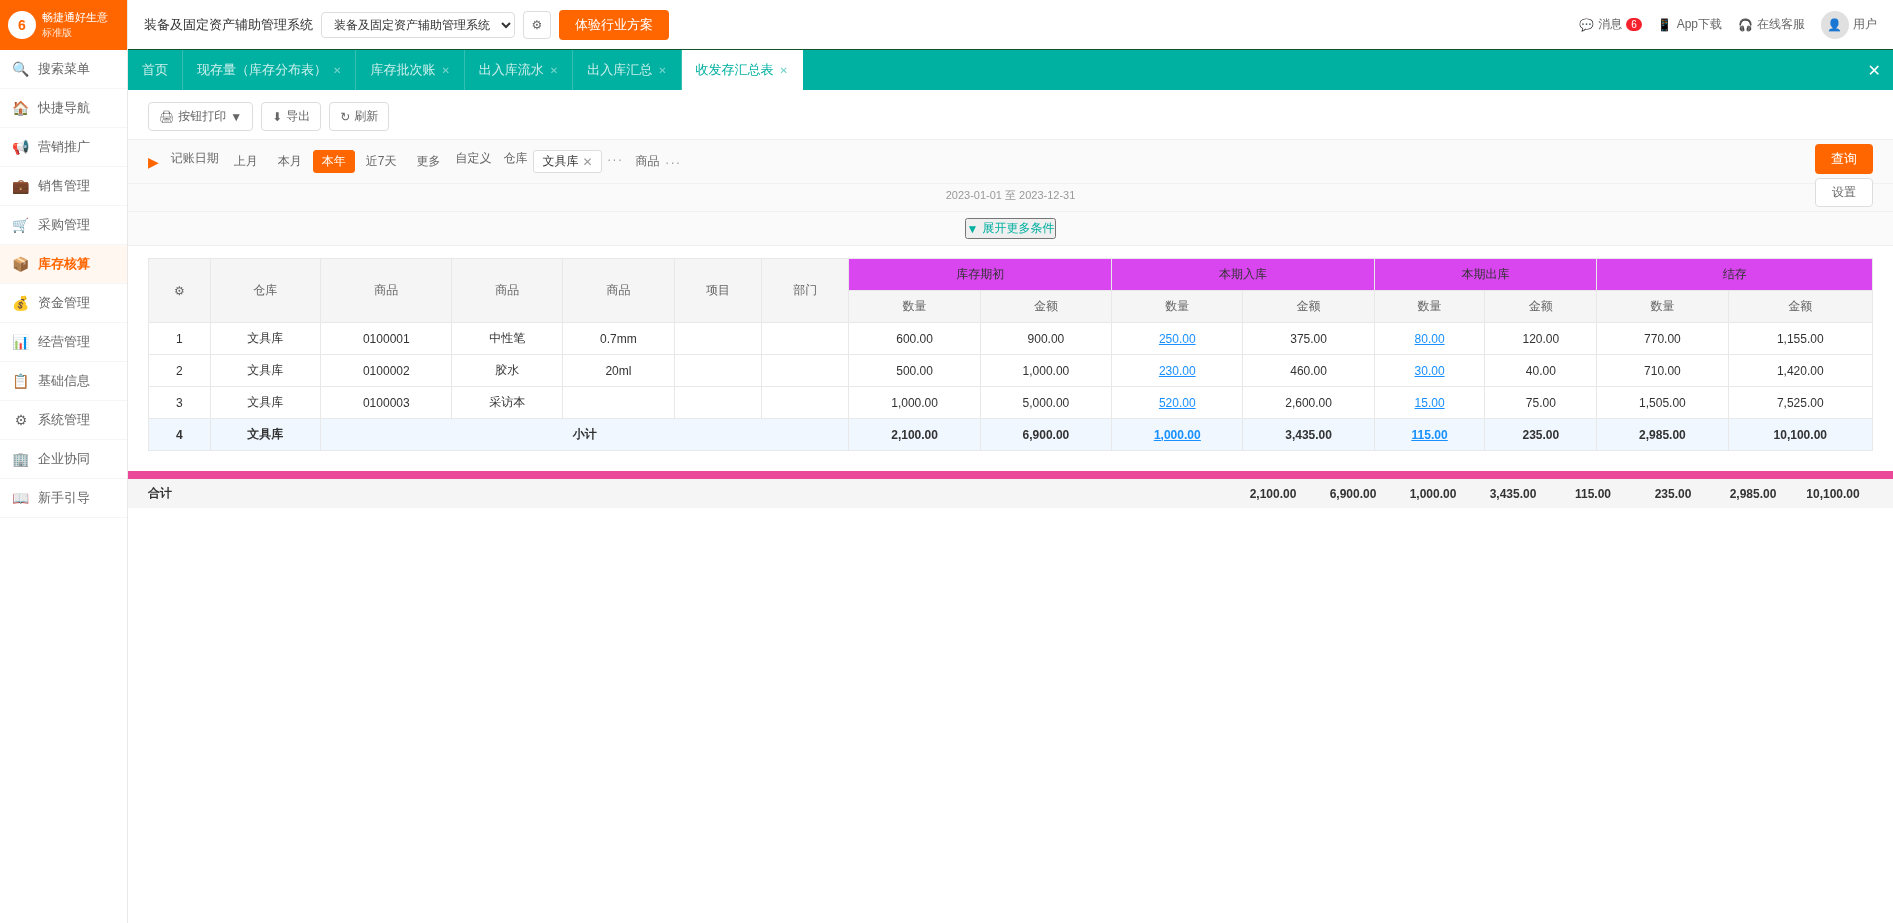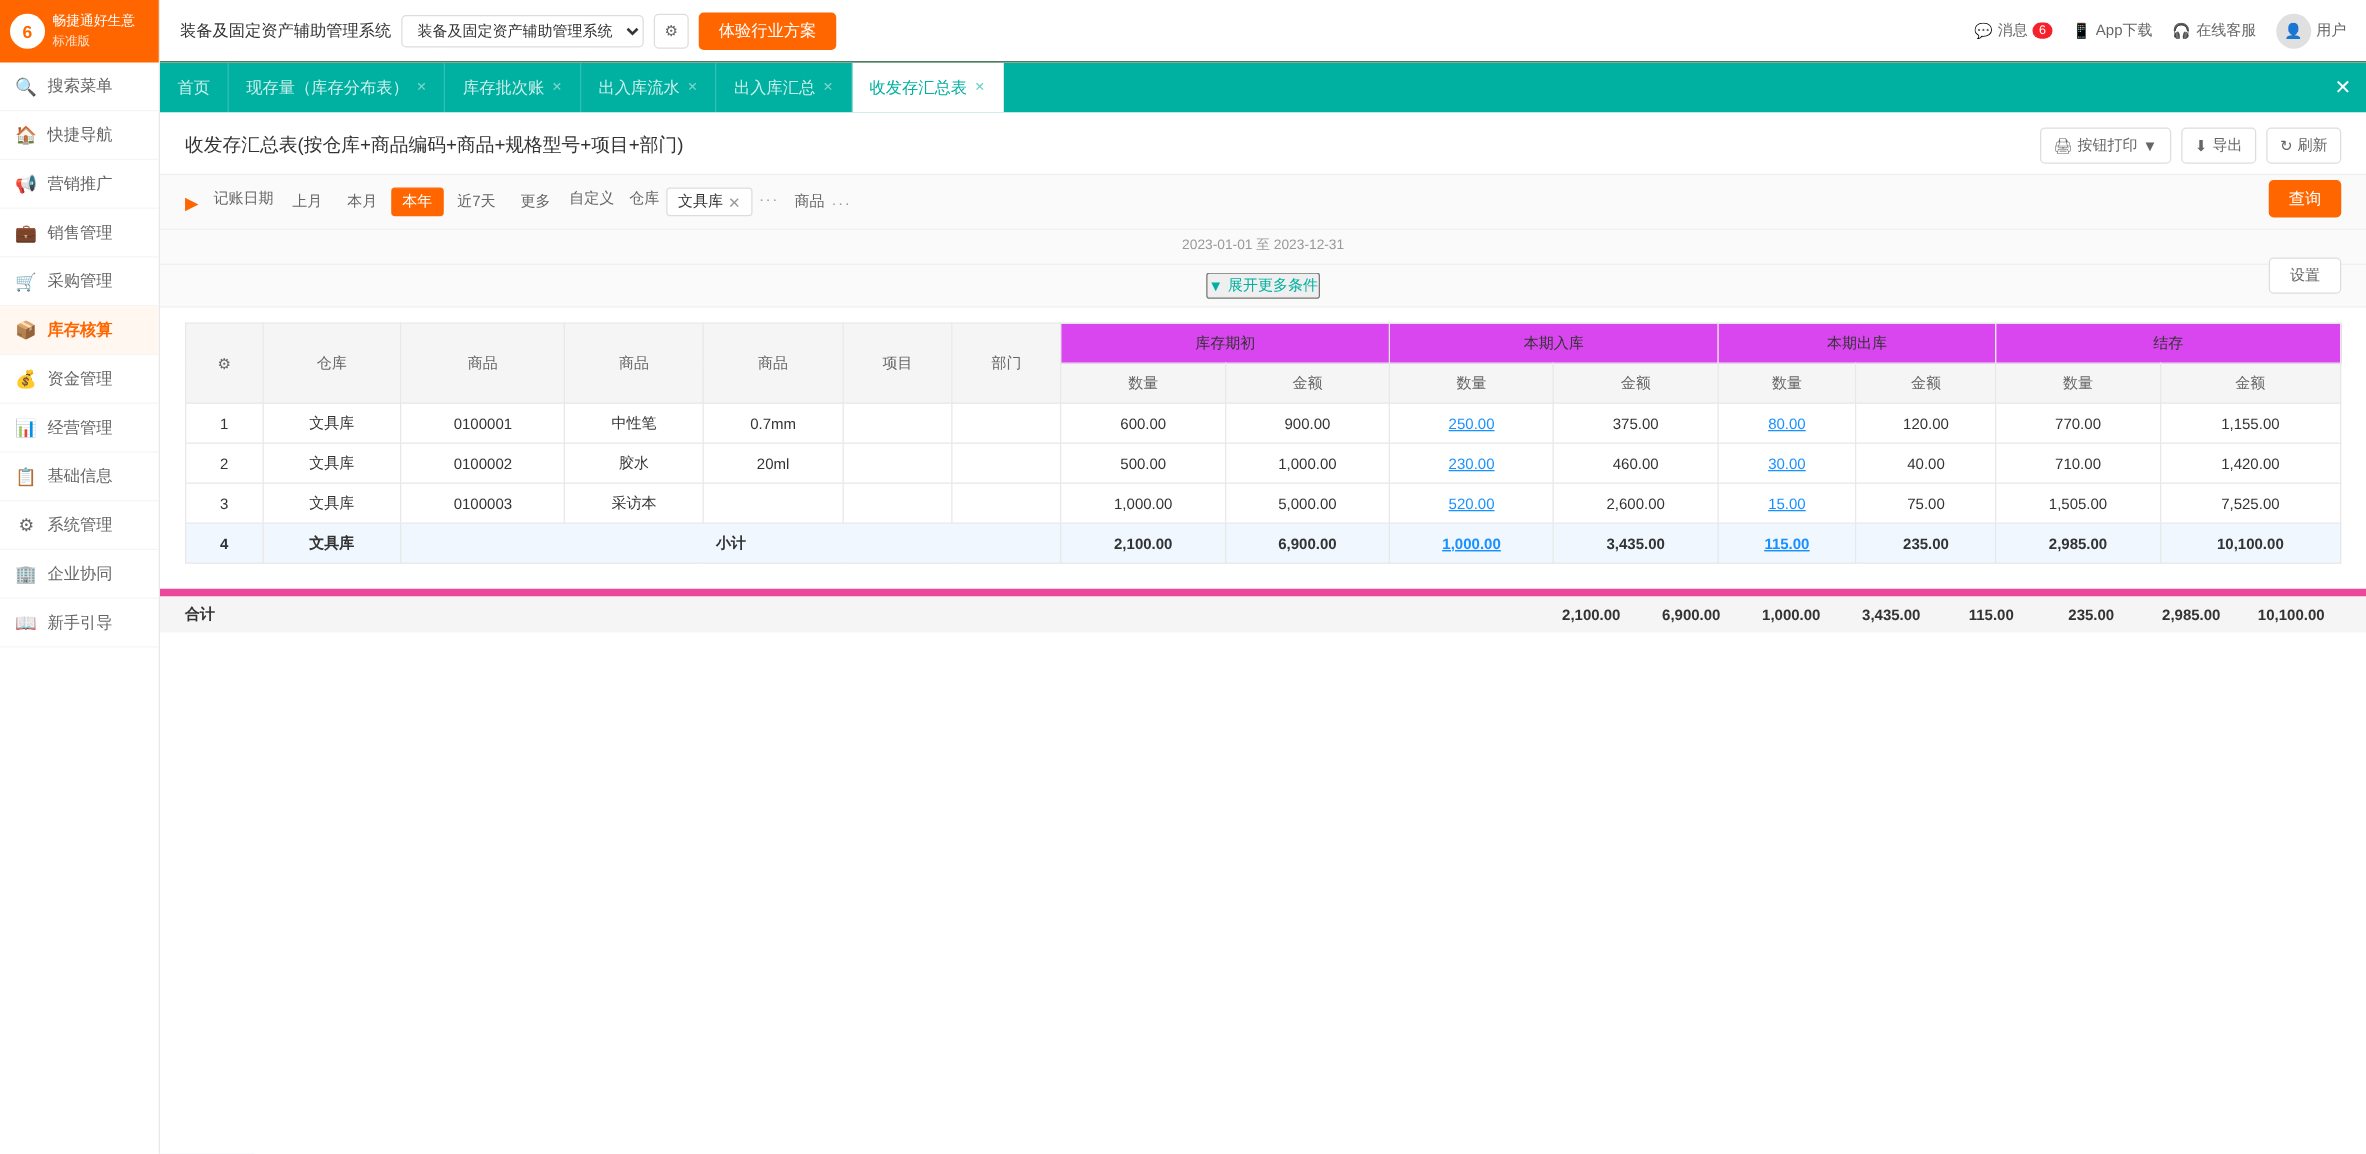--- a/index.html
+++ b/index.html
@@ -124,32 +124,32 @@
     .data-table th, .data-table td {
       border: 1px solid #e8e8e8; padding: 7px 10px; text-align: center; font-size: 12px;
     }
     .data-table th { background: #f5f5f5; color: #666; font-weight: normal; }
     .data-table th.group-header { background: #d946ef; font-weight: 500; color: #333; }
     .data-table tbody tr.subtotal { background: #f0f7ff; font-weight: bold; }
     .data-table td.link { color: #1890ff; text-decoration: underline; cursor: pointer; }
 
     
     .bottom-bar {
-      position: sticky; bottom: 0; background: #f5f5f5; border-top: 6px solid #ec4899;
+      position: sticky; bottom: 0; background: #f5f5f5; border-top: 8px solid #ec4899;
       padding: 6px 20px; display: flex; align-items: center; justify-content: center;
     }
     .total-label { font-weight: bold; font-size: 12px; min-width: 200px; }
     .total-cell { min-width: 80px; text-align: center; font-weight: bold; font-size: 12px; }
     .query-btn {
       background: #ff6600; color: #fff; border: none; border-radius: 4px;
       padding: 6px 16px; cursor: pointer; font-size: 13px;
     }
     .set-btn {
       background: #fff; color: #666; border: 1px solid #ddd; border-radius: 4px;
-      padding: 5px 14px; cursor: pointer; font-size: 12px; margin-top: 28px;
+      padding: 5px 14px; cursor: pointer; font-size: 12px;
     }
 
     .filter-row2 {
       padding: 6px 20px; background: #fafafa; border-bottom: 1px solid #f0f0f0;
       display: flex; align-items: center; justify-content: center;
     }
   </style>
 </head>
 <body>
 
@@ -270,21 +270,20 @@
       <div class="tab-item active">
         <span>收发存汇总表</span>
         <span class="tab-close">✕</span>
       </div>
       <div class="tab-bar-end">✕</div>
     </div>
 
   <div class="content">
 
     <div class="page-header">
-      <span class="page-title">收发存汇总表(按仓库+商品编码+商品+规格型号+项目+部门)</span>
       <div class="page-actions">
         <button class="action-btn">
           <span>🖨</span>
           <span>按钮打印</span>
           <span>▼</span>
         </button>
         <button class="action-btn">
           <span>⬇</span>
           <span>导出</span>
         </button>

